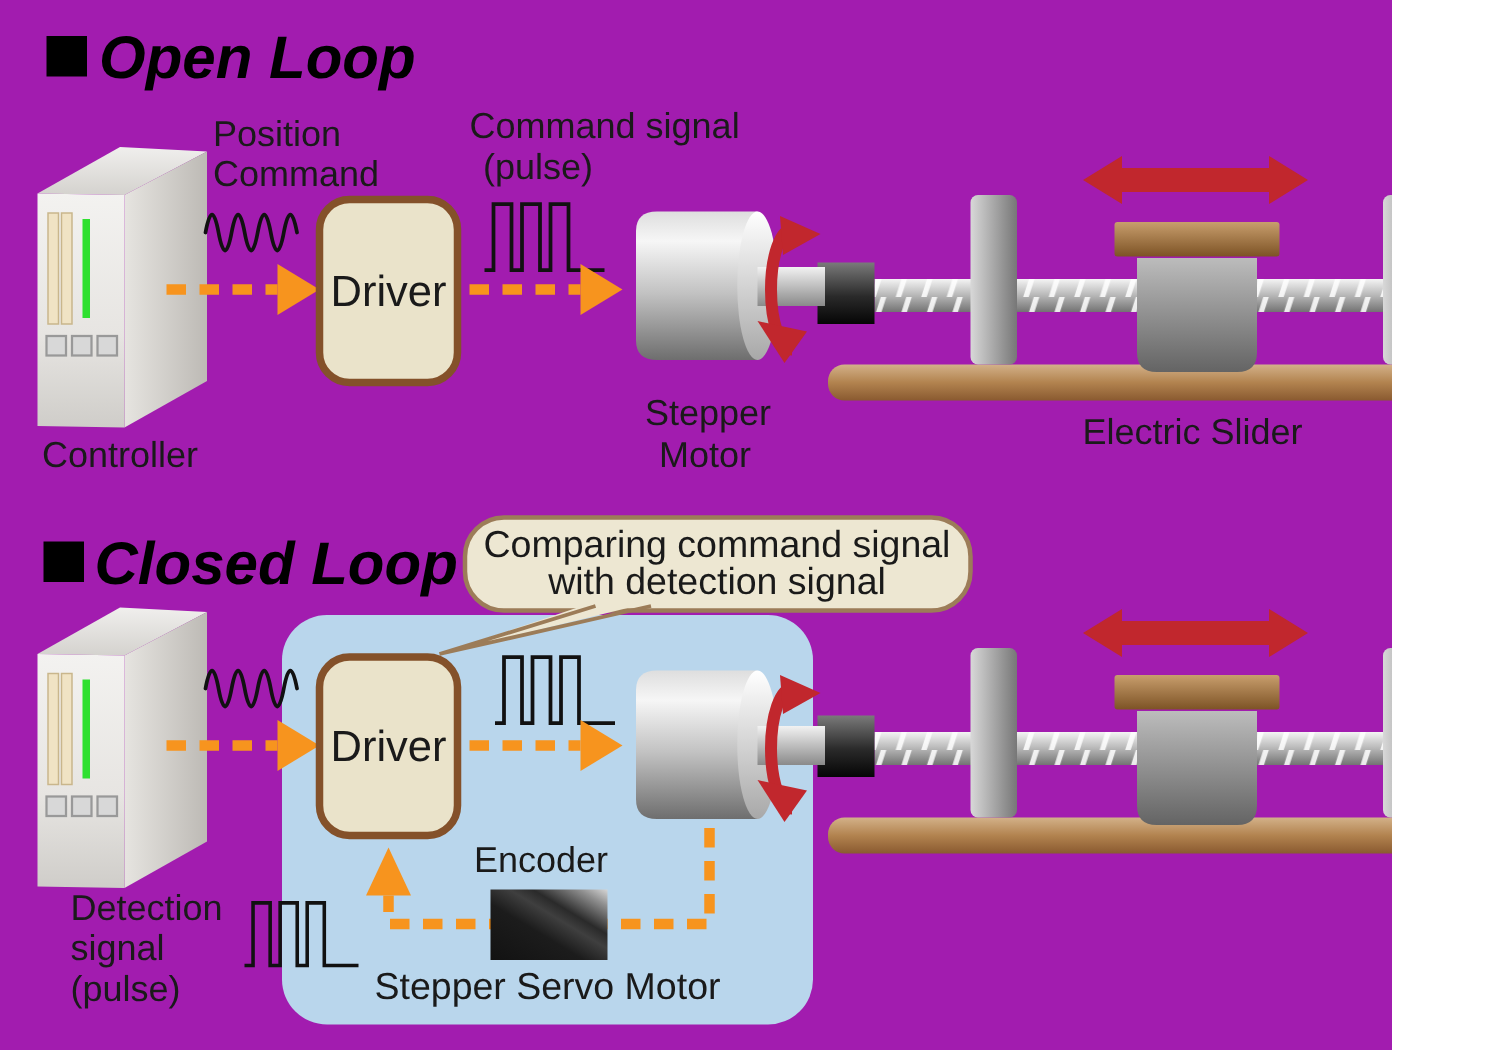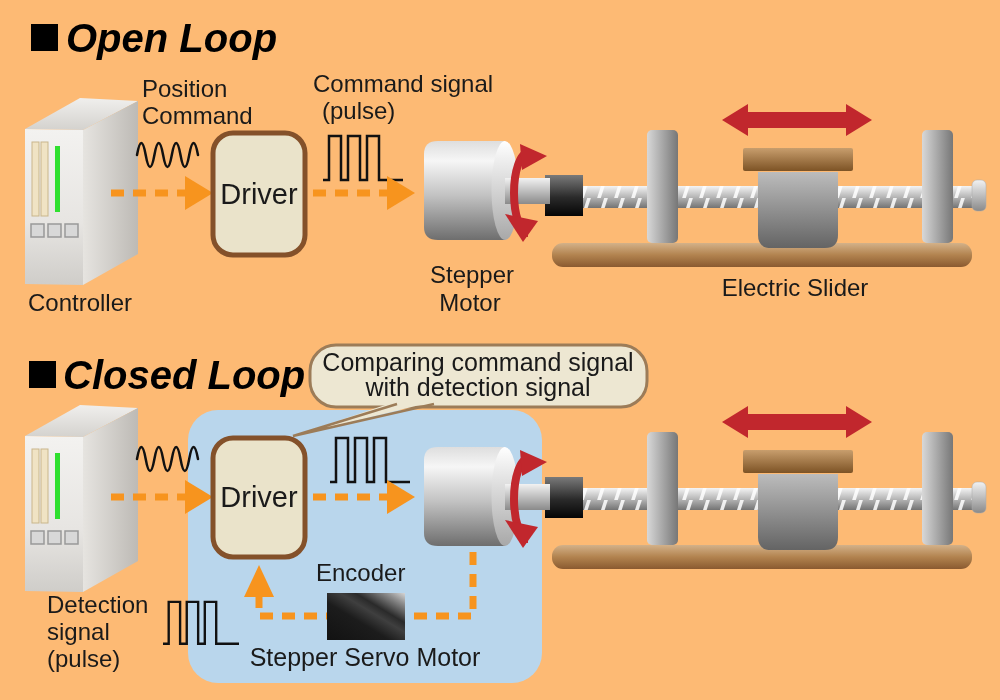--- a/index.html
+++ b/index.html
@@ -1,16 +1,16 @@
 <!DOCTYPE html>
 <html><head>
 <meta charset="utf-8">
 <style>
   html,body{margin:0;padding:0;background:#ffffff;}
-  .stage{position:relative;width:1000px;height:700px;background:#fdba74;overflow:hidden;}
+  .stage{position:relative;width:928px;height:700px;background:#a21caf;overflow:hidden;}
   svg text{font-family:"Liberation Sans","DejaVu Sans",sans-serif;fill:#1a1a1a;}
   .title-txt{font-size:40px;font-weight:bold;font-style:italic;fill:#000;}
   .lbl{font-size:24px;}
   .lbl-c{font-size:24px;text-anchor:middle;}
   .lbl-servo{font-size:25px;text-anchor:middle;}
   .driver-txt{font-size:29px;text-anchor:middle;}
   .bubble-txt{font-size:25px;text-anchor:middle;}
 </style>
 </head>
 <body>

